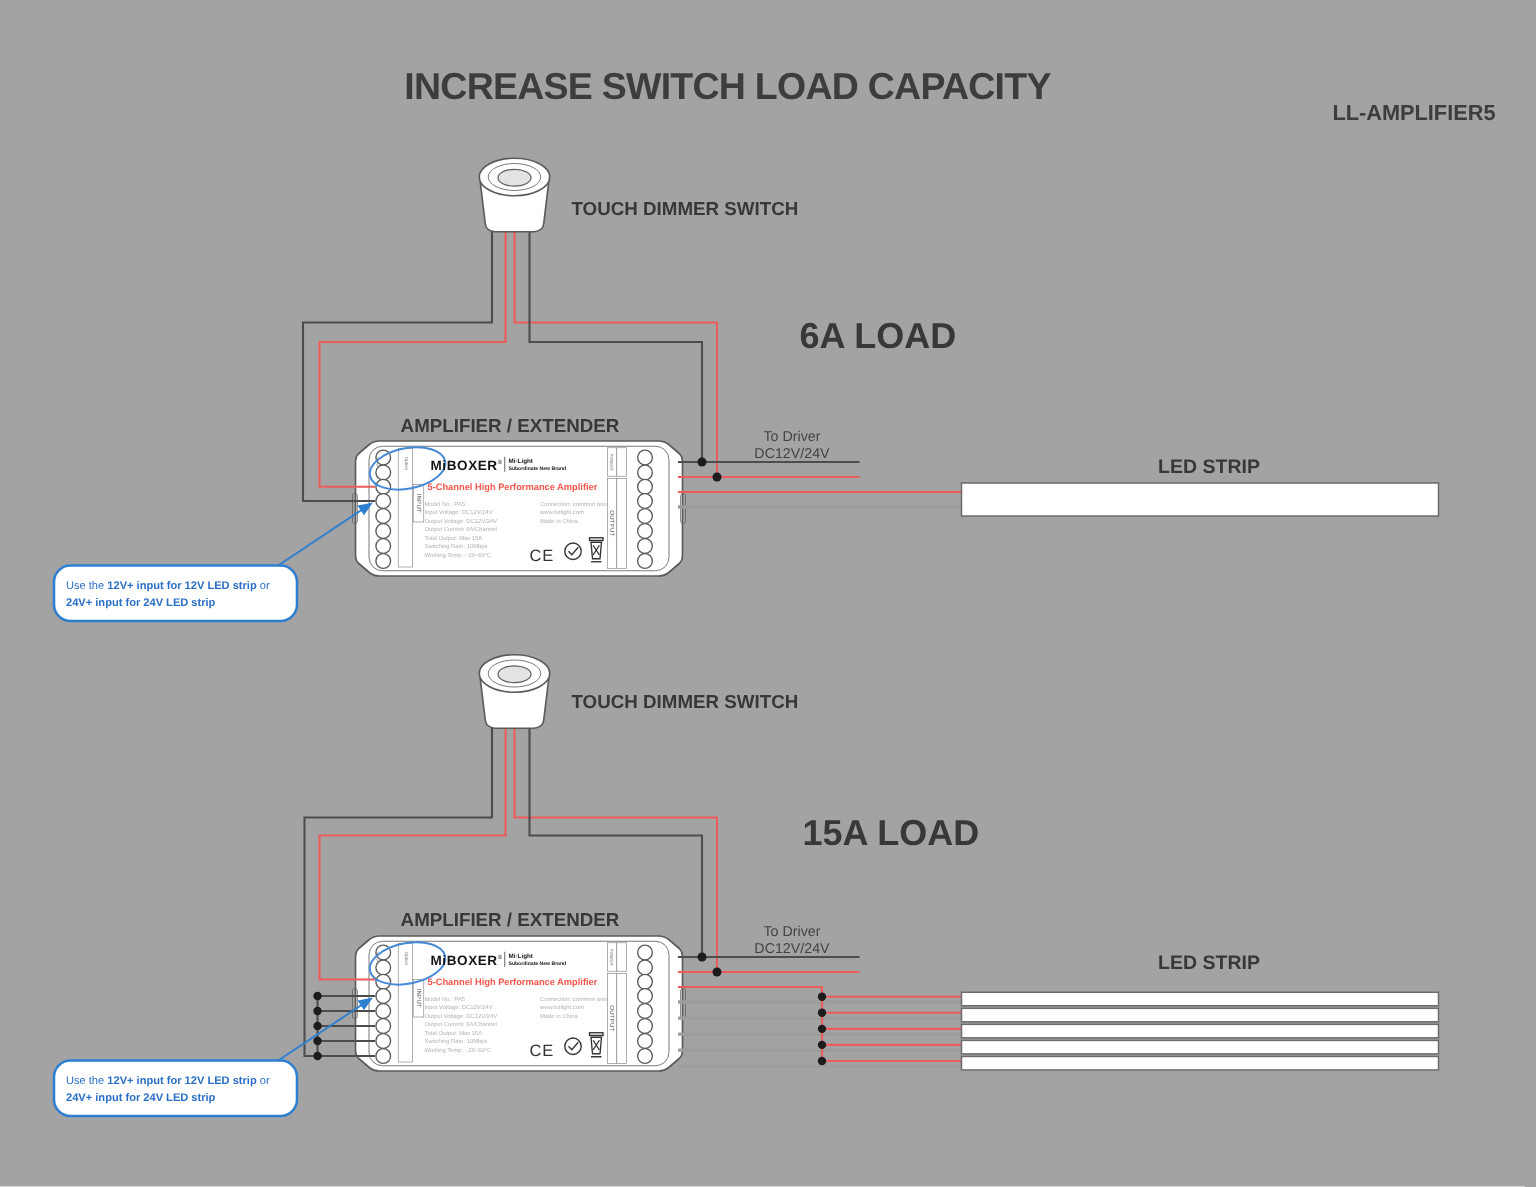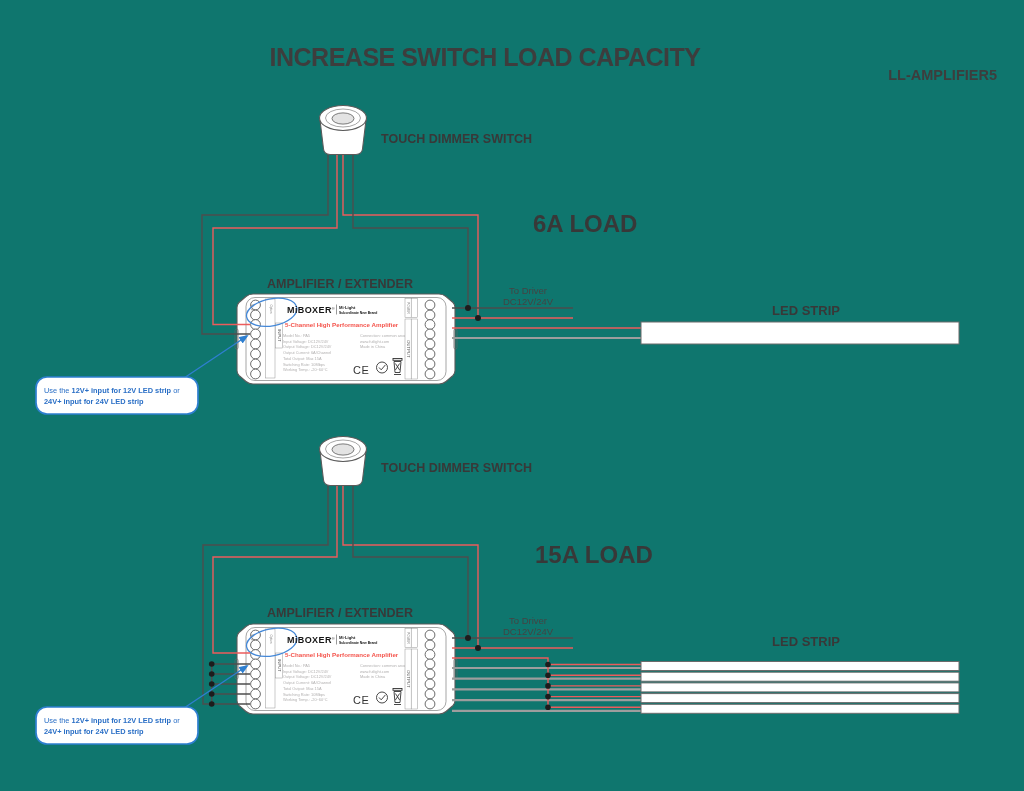--- a/index.html
+++ b/index.html
@@ -1,16 +1,16 @@
 <!DOCTYPE html>
 <html><head>
 <meta charset="utf-8">
 <style>
   html,body{margin:0;padding:0;background:#ffffff;}
-  .page{width:1024px;height:791px;position:relative;background:#0f766e;}
+  .page{width:1024px;height:791px;position:relative;background:#a3a3a3;}
   svg{font-family:"Liberation Sans",sans-serif;display:block;}
   .tt{font-weight:bold;font-size:25px;fill:#3d3d3d;letter-spacing:-0.5px}
   .tm{font-weight:bold;font-size:14.5px;fill:#3d3d3d}
   .lb{font-weight:bold;font-size:12.5px;fill:#383838}
   .ld{font-weight:bold;font-size:24px;fill:#383838}
   .ls{font-weight:bold;font-size:13px;fill:#383838}
   .dr{font-size:9.5px;fill:#444}
   .co{font-size:7.4px;fill:#2a6fc6}
   .b{font-weight:bold}
   .wk{stroke:#4d4d4d;stroke-width:1.4;fill:none}

